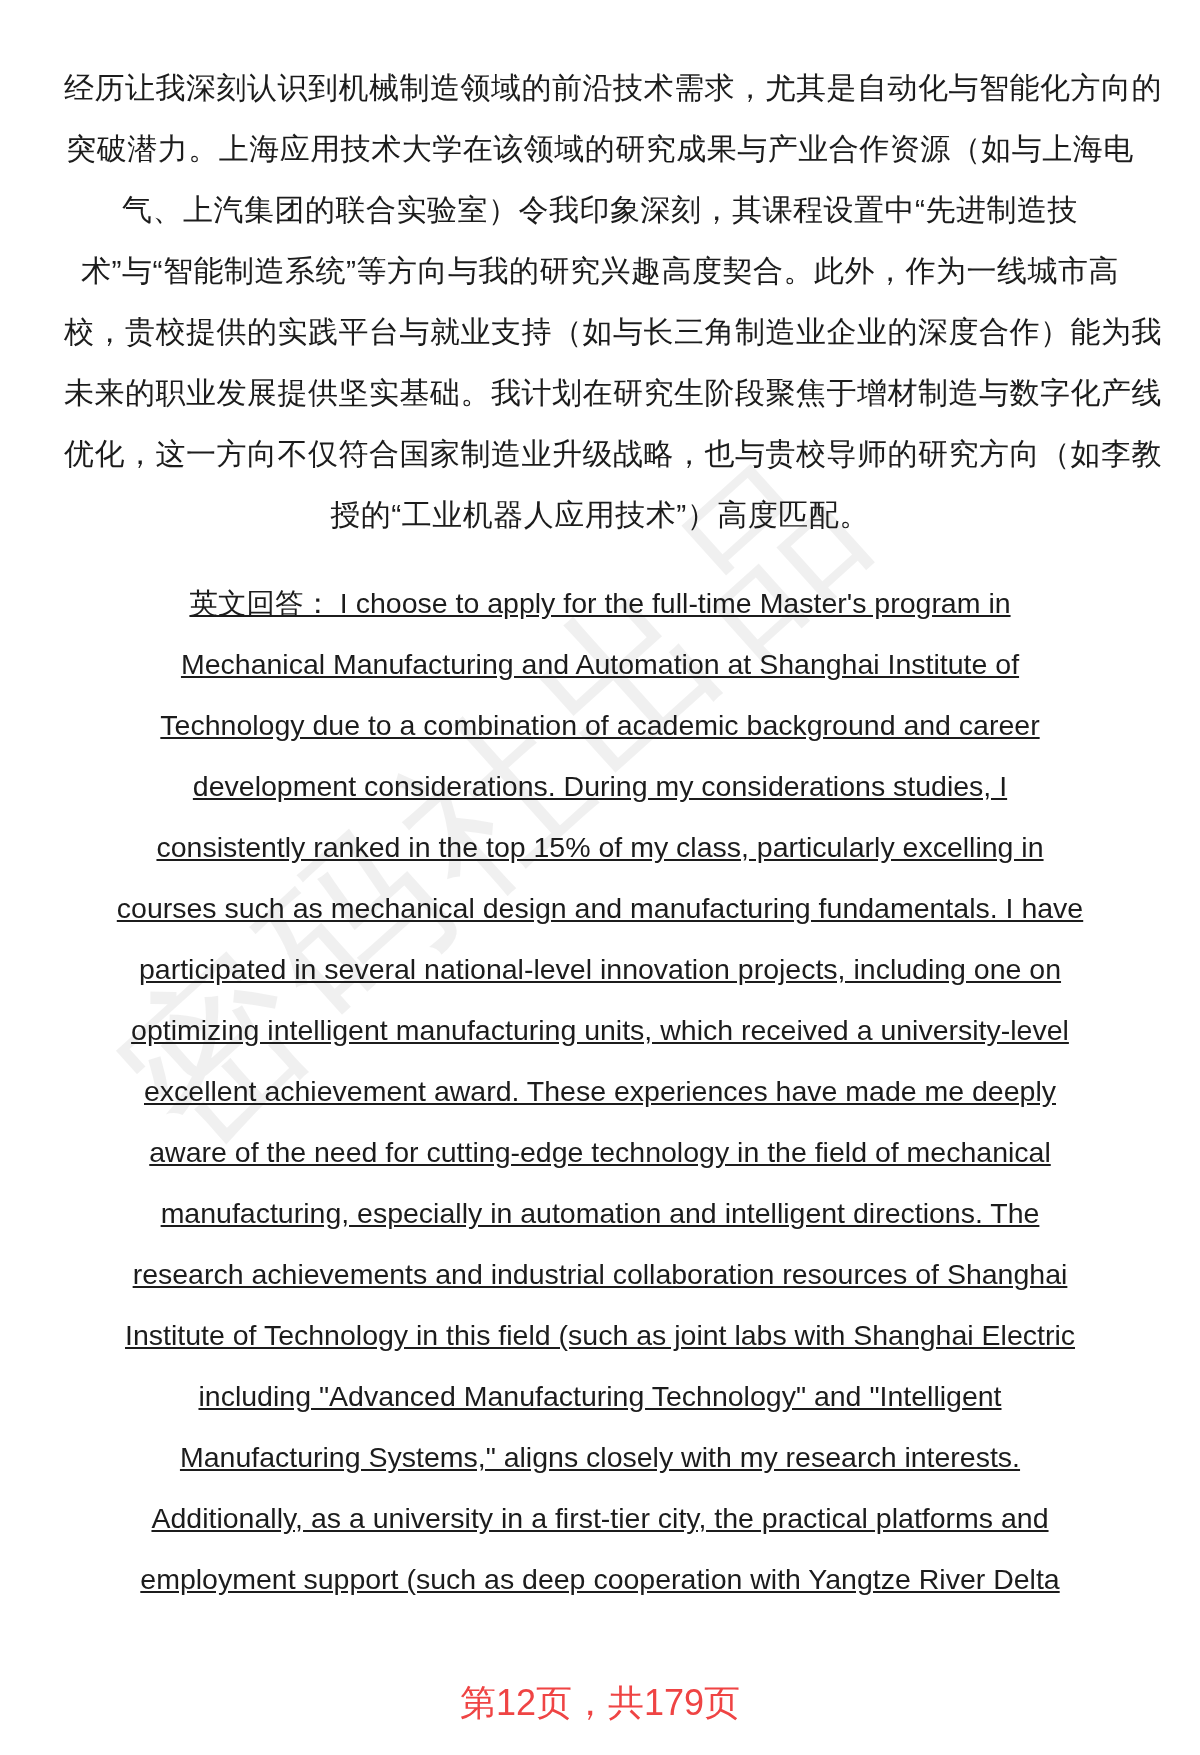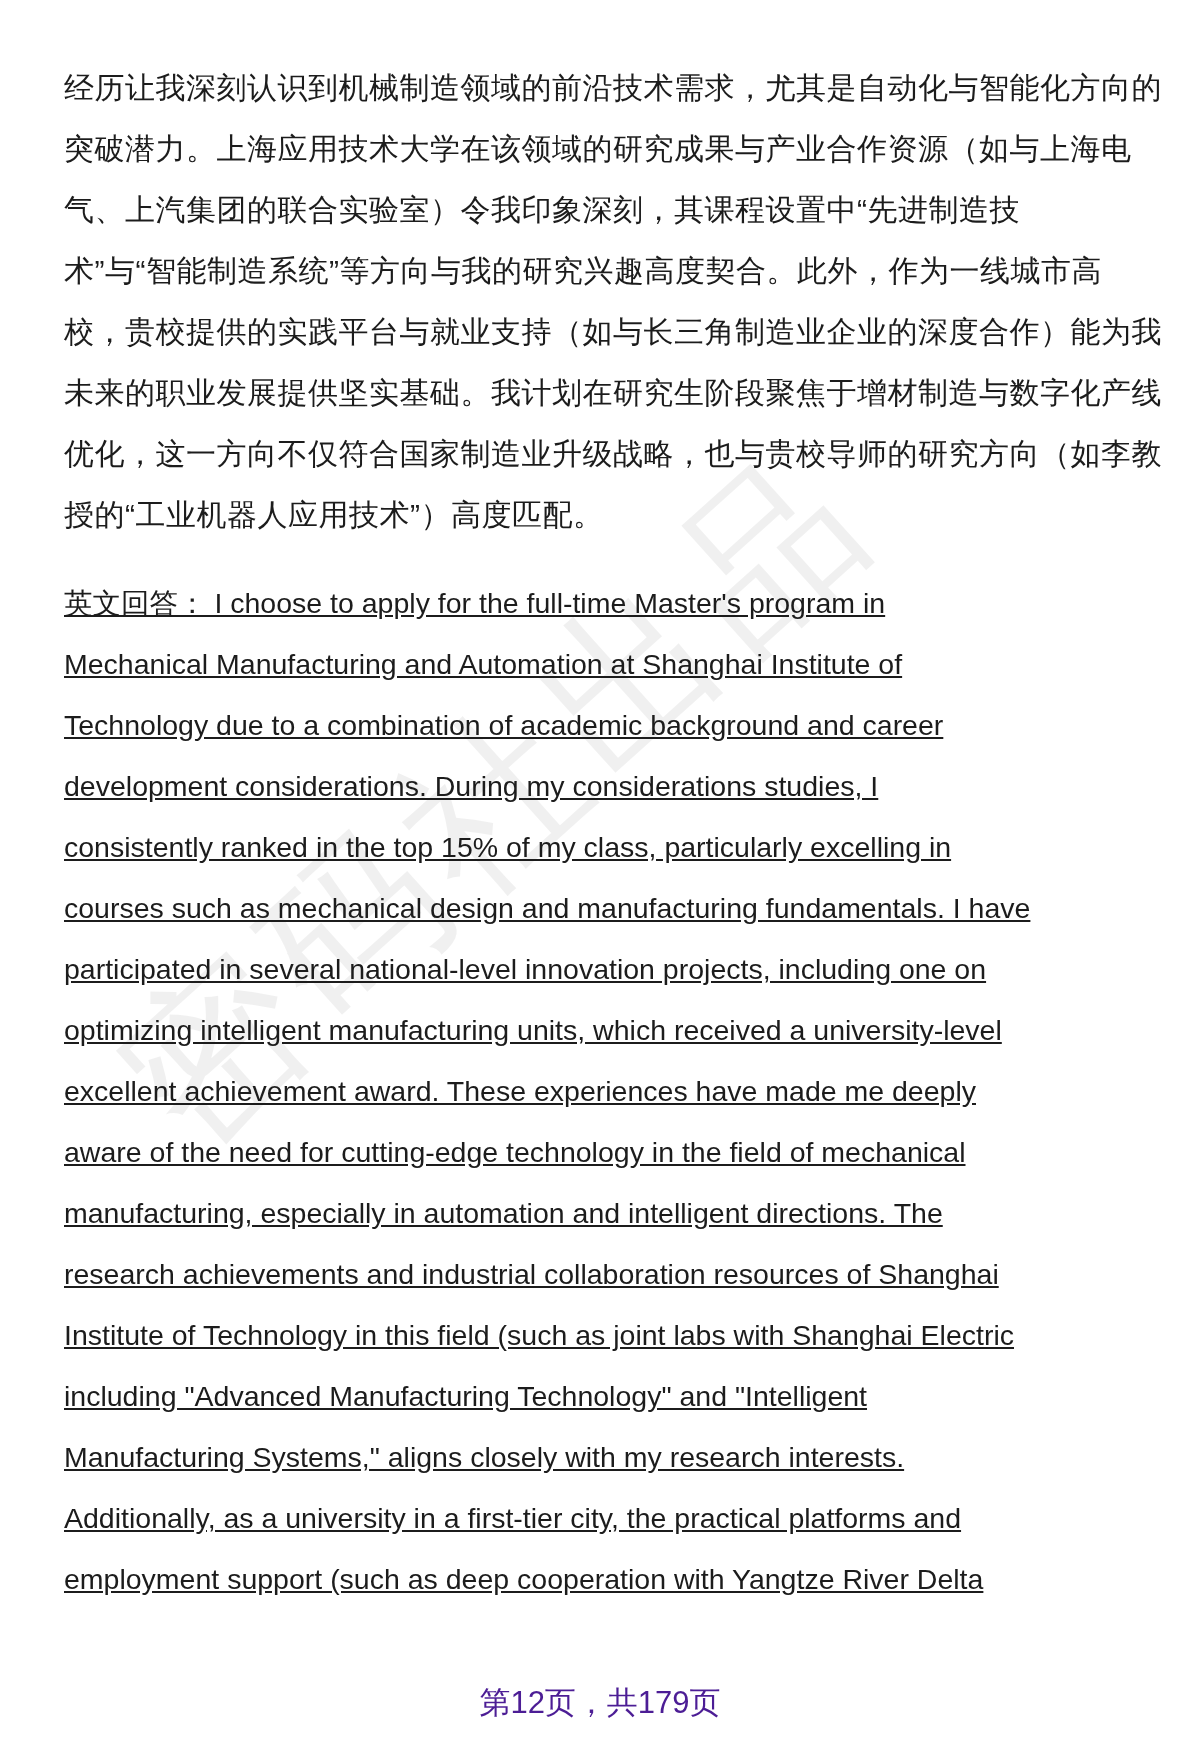--- a/index.html
+++ b/index.html
@@ -14,21 +14,21 @@
     background: #ffffff;
     overflow: hidden;
     font-family: "Liberation Sans", "DejaVu Sans", sans-serif;
     color: #1c1c1c;
   }
   .content {
     position: relative;
     z-index: 1;
     padding: 57px 64px 0 64px;
   }
-  .para { margin: 0; }
+  .para { margin: 0; text-align: center; }
   .para + .para { margin-top: 28px; text-decoration: underline; }
   .line {
     height: 61px;
     line-height: 61px;
     white-space: nowrap;
   }
   .para-cn .line {
     font-size: 30px;
     letter-spacing: 0.5px;
   }
@@ -52,23 +52,23 @@
     pointer-events: none;
     user-select: none;
   }
   .footer {
     position: absolute;
     left: 0;
     right: 0;
     top: 1672px;
     z-index: 1;
     text-align: center;
-    font-size: 31px;
+    font-size: 36px;
     line-height: 61px;
-    color: #4c1d95;
+    color: #ef4444;
   }
 </style>
 </head>
 <body>
 
 <div class="page">
 
   <div class="watermark">密码社出品</div>
 
   <div class="content">

